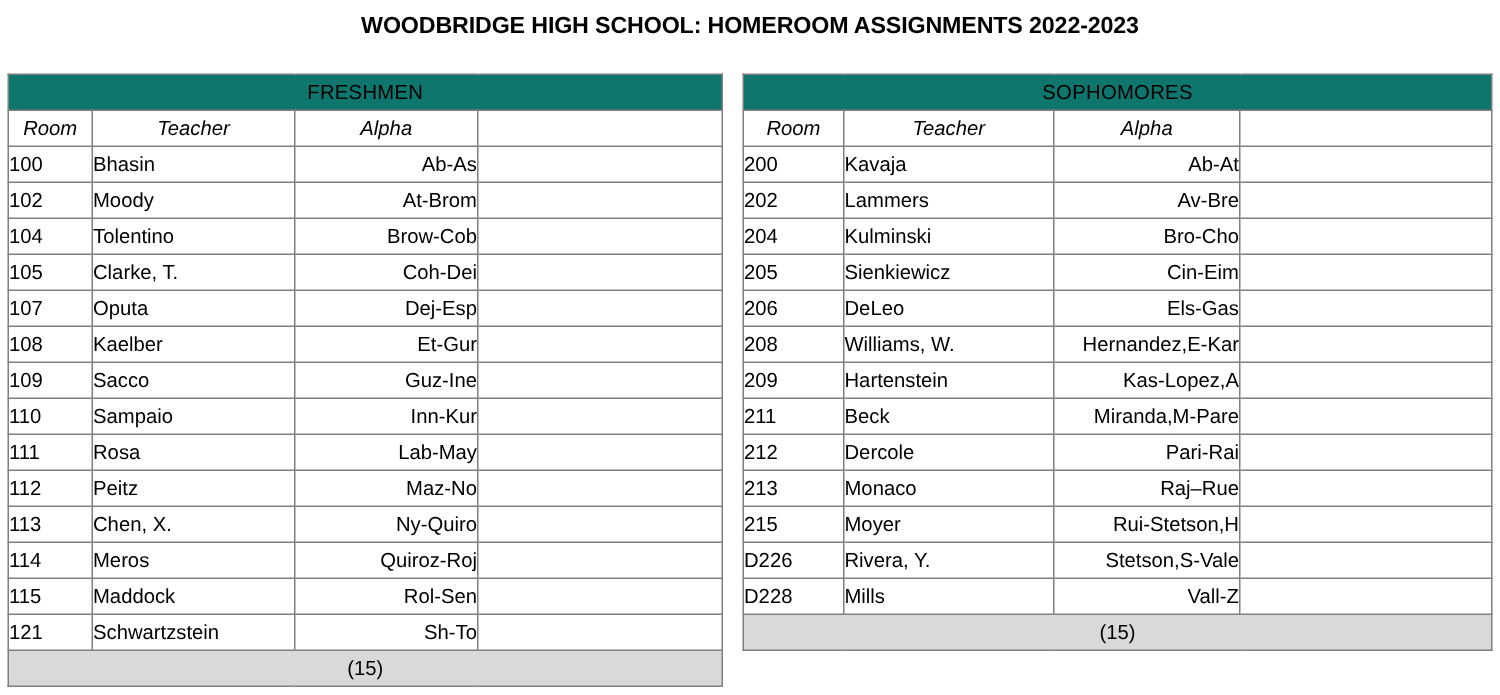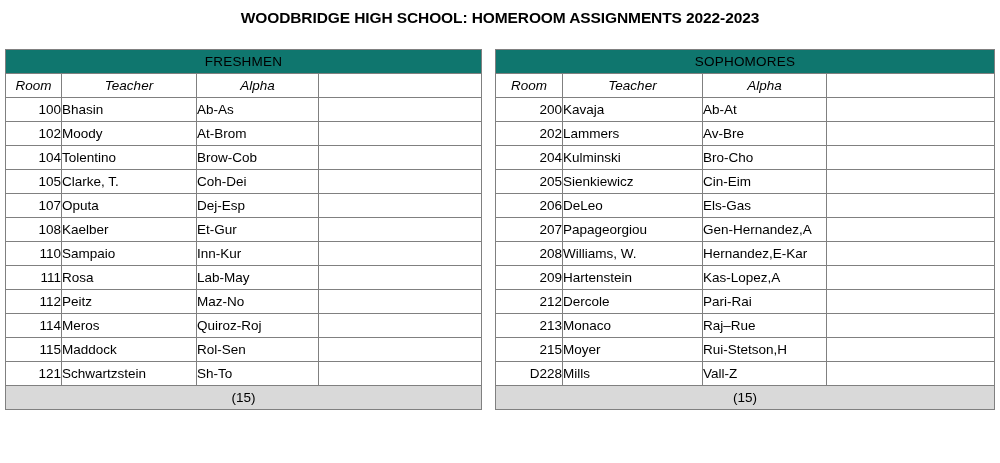--- a/index.html
+++ b/index.html
@@ -72,23 +72,23 @@
     letter-spacing: 0.2px;
   }
   .colhead {
     font-style: italic;
     font-weight: bold;
     text-align: center;
     font-size: 13.5px;
     height: 22px;
   }
   .colhead.blank { font-style: normal; }
-  .c-room { text-align: right; }
+  .c-room { text-align: left; }
   .c-teacher { text-align: left; padding-left: 7px; margin-top: 25px; }
-  .c-alpha { text-align: left; }
+  .c-alpha { text-align: right; }
   .c-blank { }
   .small { font-size: 11.5px; }
   .footer-band {
     background: #d9d9d9;
     text-align: center;
     font-weight: bold;
     font-size: 13.5px;
     height: 24px;
   }
 </style>
@@ -149,35 +149,47 @@
               <td class="c-alpha">Dej-Esp</td>
               <td class="c-blank"></td>
             </tr>
             <tr>
               <td class="c-room">108</td>
               <td class="c-teacher">Kaelber</td>
               <td class="c-alpha">Et-Gur</td>
               <td class="c-blank"></td>
             </tr>
             <tr>
+              <td class="c-room">109</td>
+              <td class="c-teacher">Sacco</td>
+              <td class="c-alpha">Guz-Ine</td>
+              <td class="c-blank"></td>
+            </tr>
+            <tr>
               <td class="c-room">110</td>
               <td class="c-teacher">Sampaio</td>
               <td class="c-alpha">Inn-Kur</td>
               <td class="c-blank"></td>
             </tr>
             <tr>
               <td class="c-room">111</td>
               <td class="c-teacher">Rosa</td>
               <td class="c-alpha">Lab-May</td>
               <td class="c-blank"></td>
             </tr>
             <tr>
               <td class="c-room">112</td>
               <td class="c-teacher">Peitz</td>
               <td class="c-alpha">Maz-No</td>
+              <td class="c-blank"></td>
+            </tr>
+            <tr>
+              <td class="c-room">113</td>
+              <td class="c-teacher">Chen, X.</td>
+              <td class="c-alpha">Ny-Quiro</td>
               <td class="c-blank"></td>
             </tr>
             <tr>
               <td class="c-room">114</td>
               <td class="c-teacher">Meros</td>
               <td class="c-alpha">Quiroz-Roj</td>
               <td class="c-blank"></td>
             </tr>
             <tr>
               <td class="c-room">115</td>
@@ -242,56 +254,62 @@
               <td class="c-alpha">Cin-Eim</td>
               <td class="c-blank"></td>
             </tr>
             <tr>
               <td class="c-room">206</td>
               <td class="c-teacher">DeLeo</td>
               <td class="c-alpha">Els-Gas</td>
               <td class="c-blank"></td>
             </tr>
             <tr>
-              <td class="c-room">207</td>
-              <td class="c-teacher">Papageorgiou</td>
-              <td class="c-alpha small">Gen-Hernandez,A</td>
-              <td class="c-blank"></td>
-            </tr>
-            <tr>
               <td class="c-room">208</td>
               <td class="c-teacher">Williams, W.</td>
               <td class="c-alpha small">Hernandez,E-Kar</td>
               <td class="c-blank"></td>
             </tr>
             <tr>
               <td class="c-room">209</td>
               <td class="c-teacher">Hartenstein</td>
               <td class="c-alpha">Kas-Lopez,A</td>
               <td class="c-blank"></td>
             </tr>
             <tr>
+              <td class="c-room">211</td>
+              <td class="c-teacher">Beck</td>
+              <td class="c-alpha">Miranda,M-Pare</td>
+              <td class="c-blank"></td>
+            </tr>
+            <tr>
               <td class="c-room">212</td>
               <td class="c-teacher">Dercole</td>
               <td class="c-alpha">Pari-Rai</td>
               <td class="c-blank"></td>
             </tr>
             <tr>
               <td class="c-room">213</td>
               <td class="c-teacher">Monaco</td>
               <td class="c-alpha">Raj–Rue</td>
               <td class="c-blank"></td>
             </tr>
             <tr>
               <td class="c-room">215</td>
               <td class="c-teacher">Moyer</td>
               <td class="c-alpha">Rui-Stetson,H</td>
               <td class="c-blank"></td>
             </tr>
             <tr>
+              <td class="c-room">D226</td>
+              <td class="c-teacher">Rivera, Y.</td>
+              <td class="c-alpha">Stetson,S-Vale</td>
+              <td class="c-blank"></td>
+            </tr>
+            <tr>
               <td class="c-room">D228</td>
               <td class="c-teacher">Mills</td>
               <td class="c-alpha">Vall-Z</td>
               <td class="c-blank"></td>
             </tr>
           </tbody>
         <tfoot>
           <tr>
             <td class="footer-band" colspan="4">(15)</td>
           </tr>

